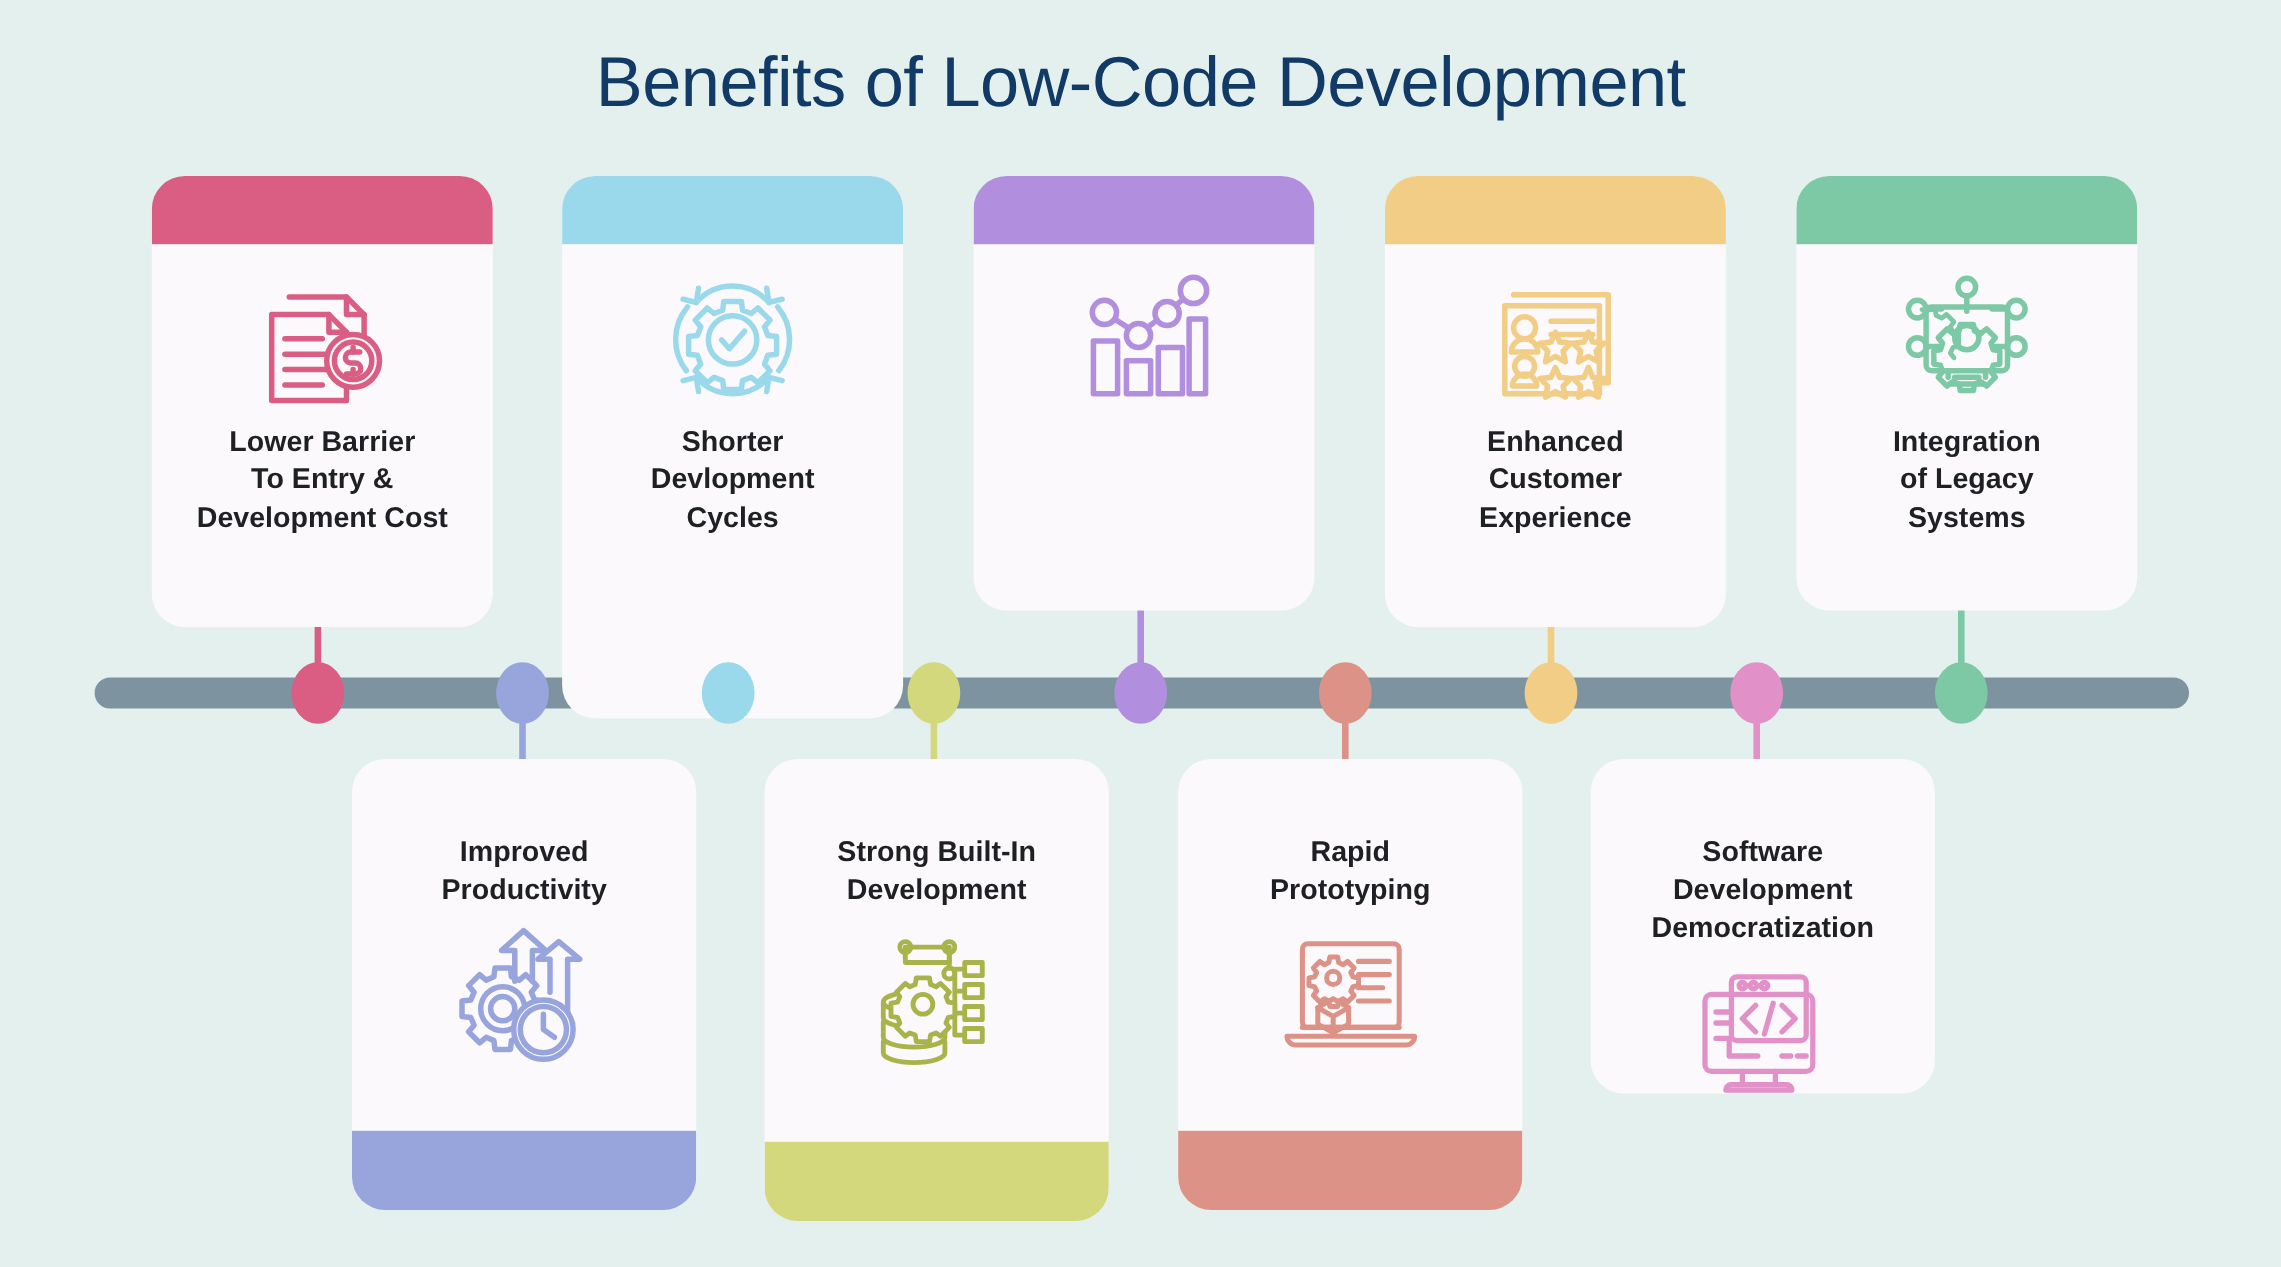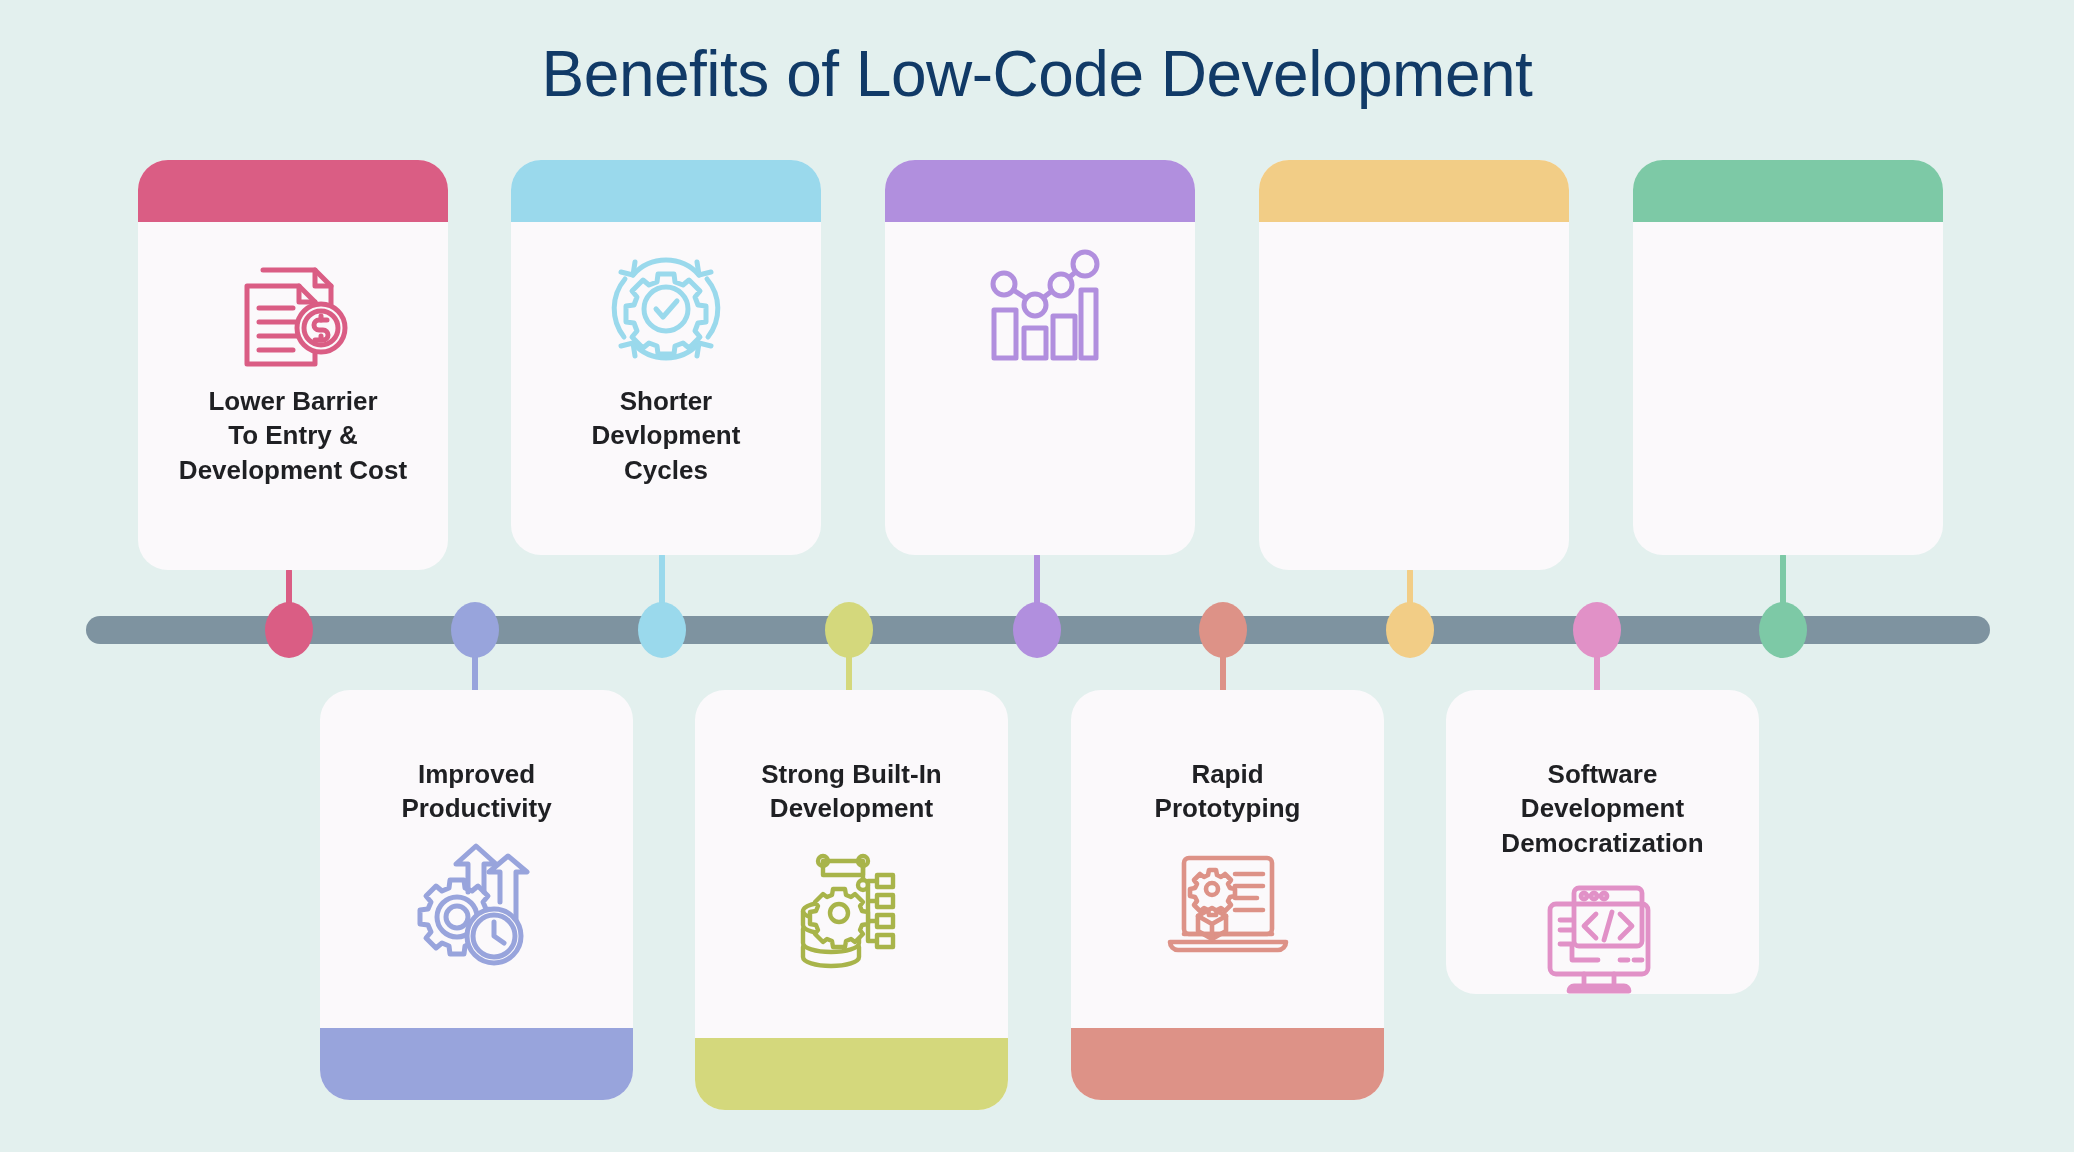--- a/index.html
+++ b/index.html
@@ -167,21 +167,21 @@
           <path d="M94 70 h-8 a5 5 0 0 0 0 10 h4 a5 5 0 0 1 0 10 h-8"></path>
           <path d="M88 66 v4 M88 86 v4"></path>
         </svg>
       </div>
       <div class="card-label">Lower Barrier
 To Entry &amp;
 Development Cost</div>
     </div>
   </div>
 
-  <div class="card card-top" style="left:511px; top:160px; width:310px; height:395px;">
+  <div class="card card-top" style="left:511px; top:160px; width:310px; height:493px;">
     <div class="band" style="background:#9ad9ec;"></div>
     <div class="card-body">
       <div class="icon-box">
         <svg width="126" height="120" viewBox="0 0 126 120" fill="none" stroke="#9ad9ec" stroke-width="5" stroke-linecap="round" stroke-linejoin="round">
           <path d="M30 26 A44 44 0 0 1 96 26"></path>
           <path d="M96 94 A44 44 0 0 1 30 94"></path>
           <path d="M22 30 a46 46 0 0 0 -1 58"></path>
           <path d="M104 30 a46 46 0 0 1 1 58"></path>
           <path d="M30 26 l-12 -3 M30 26 l2 -13"></path>
           <path d="M96 26 l12 -3 M96 26 l-2 -13"></path>
@@ -212,24 +212,64 @@
           <circle cx="55" cy="55" r="11" fill="#fbf9fb"></circle>
           <circle cx="81" cy="35" r="11" fill="#fbf9fb"></circle>
           <circle cx="105" cy="14" r="12" fill="#fbf9fb"></circle>
         </svg>
       </div>
     </div>
   </div>
 
   <div class="card card-top" style="left:1259px; top:160px; width:310px; height:410px;">
     <div class="band" style="background:#f2cd86;"></div>
+    <div class="card-body">
+      <div class="icon-box">
+        <svg width="124" height="118" viewBox="0 0 124 118" fill="none" stroke="#f2cd86" stroke-width="5" stroke-linecap="round" stroke-linejoin="round">
+          <path d="M24 18 h86 v80 h-12"></path>
+          <path d="M16 28 h86 v80 h-86 z"></path>
+          <path d="M58 42 h38 M58 54 h38"></path>
+          <circle cx="34" cy="48" r="10"></circle>
+          <path d="M22 70 a12 12 0 0 1 24 0 z"></path>
+          <circle cx="34" cy="83" r="9"></circle>
+          <path d="M23 101 a11 11 0 0 1 22 0 z"></path>
+          <path d="M62 52 l4 9 10 1 -7 7 2 10 -9 -5 -9 5 2 -10 -7 -7 10 -1 z"></path>
+          <path d="M92 52 l4 9 10 1 -7 7 2 10 -9 -5 -9 5 2 -10 -7 -7 10 -1 z"></path>
+          <path d="M62 84 l4 9 10 1 -7 7 2 10 -9 -5 -9 5 2 -10 -7 -7 10 -1 z"></path>
+          <path d="M92 84 l4 9 10 1 -7 7 2 10 -9 -5 -9 5 2 -10 -7 -7 10 -1 z"></path>
+        </svg>
+      </div>
+      <div class="card-label">Enhanced
+Customer
+Experience</div>
+    </div>
   </div>
 
   <div class="card card-top" style="left:1633px; top:160px; width:310px; height:395px;">
     <div class="band" style="background:#7dc9a6;"></div>
+    <div class="card-body">
+      <div class="icon-box">
+        <svg width="126" height="120" viewBox="0 0 126 120" fill="none" stroke="#7dc9a6" stroke-width="5" stroke-linecap="round" stroke-linejoin="round">
+          <circle cx="63" cy="12" r="8"></circle>
+          <circle cx="18" cy="32" r="8"></circle>
+          <circle cx="108" cy="32" r="8"></circle>
+          <circle cx="18" cy="66" r="8"></circle>
+          <circle cx="108" cy="66" r="8"></circle>
+          <path d="M63 20 v14 M26 32 h14 M100 32 h-14 M26 66 h12 M100 66 h-12"></path>
+          <rect x="26" y="30" width="74" height="58" rx="5"></rect>
+          <path d="M56 54 h14 l1 6 6 3 5 -4 8 8 -4 5 3 6 6 1 v14 l-6 1 -3 6 4 5" transform="translate(-26,-14) scale(0.86)"></path>
+          <path d="M57 46 h12 l1 6 6 2 5 -4 8 8 -4 5 2 6 6 1 v12 l-6 1 -2 6 4 5 -8 8 -5 -4 -6 2 -1 6 h-12 l-1 -6 -6 -2 -5 4 -8 -8 4 -5 -2 -6 -6 -1 v-12 l6 -1 2 -6 -4 -5 8 -8 5 4 6 -2 z"></path>
+          <circle cx="63" cy="58" r="11"></circle>
+          <path d="M52 94 h22 M47 100 h32 M46 88 v6 M80 88 v6"></path>
+        </svg>
+      </div>
+      <div class="card-label">Integration
+of Legacy
+Systems</div>
+    </div>
   </div>
 
   <div class="card card-bottom" style="left:320px; top:690px; width:313px; height:410px;">
     <div class="card-body">
       <div class="card-label">Improved
 Productivity</div>
       <div class="icon-box">
         <svg width="126" height="122" viewBox="0 0 126 122" fill="none" stroke="#98a4dc" stroke-width="5" stroke-linecap="round" stroke-linejoin="round">
           <path d="M54 46 v-28 l-12 0 20 -18 20 18 -12 0 v28"></path>
           <path d="M86 56 v-30 l-11 0 19 -16 19 16 -11 0 v72"></path>

